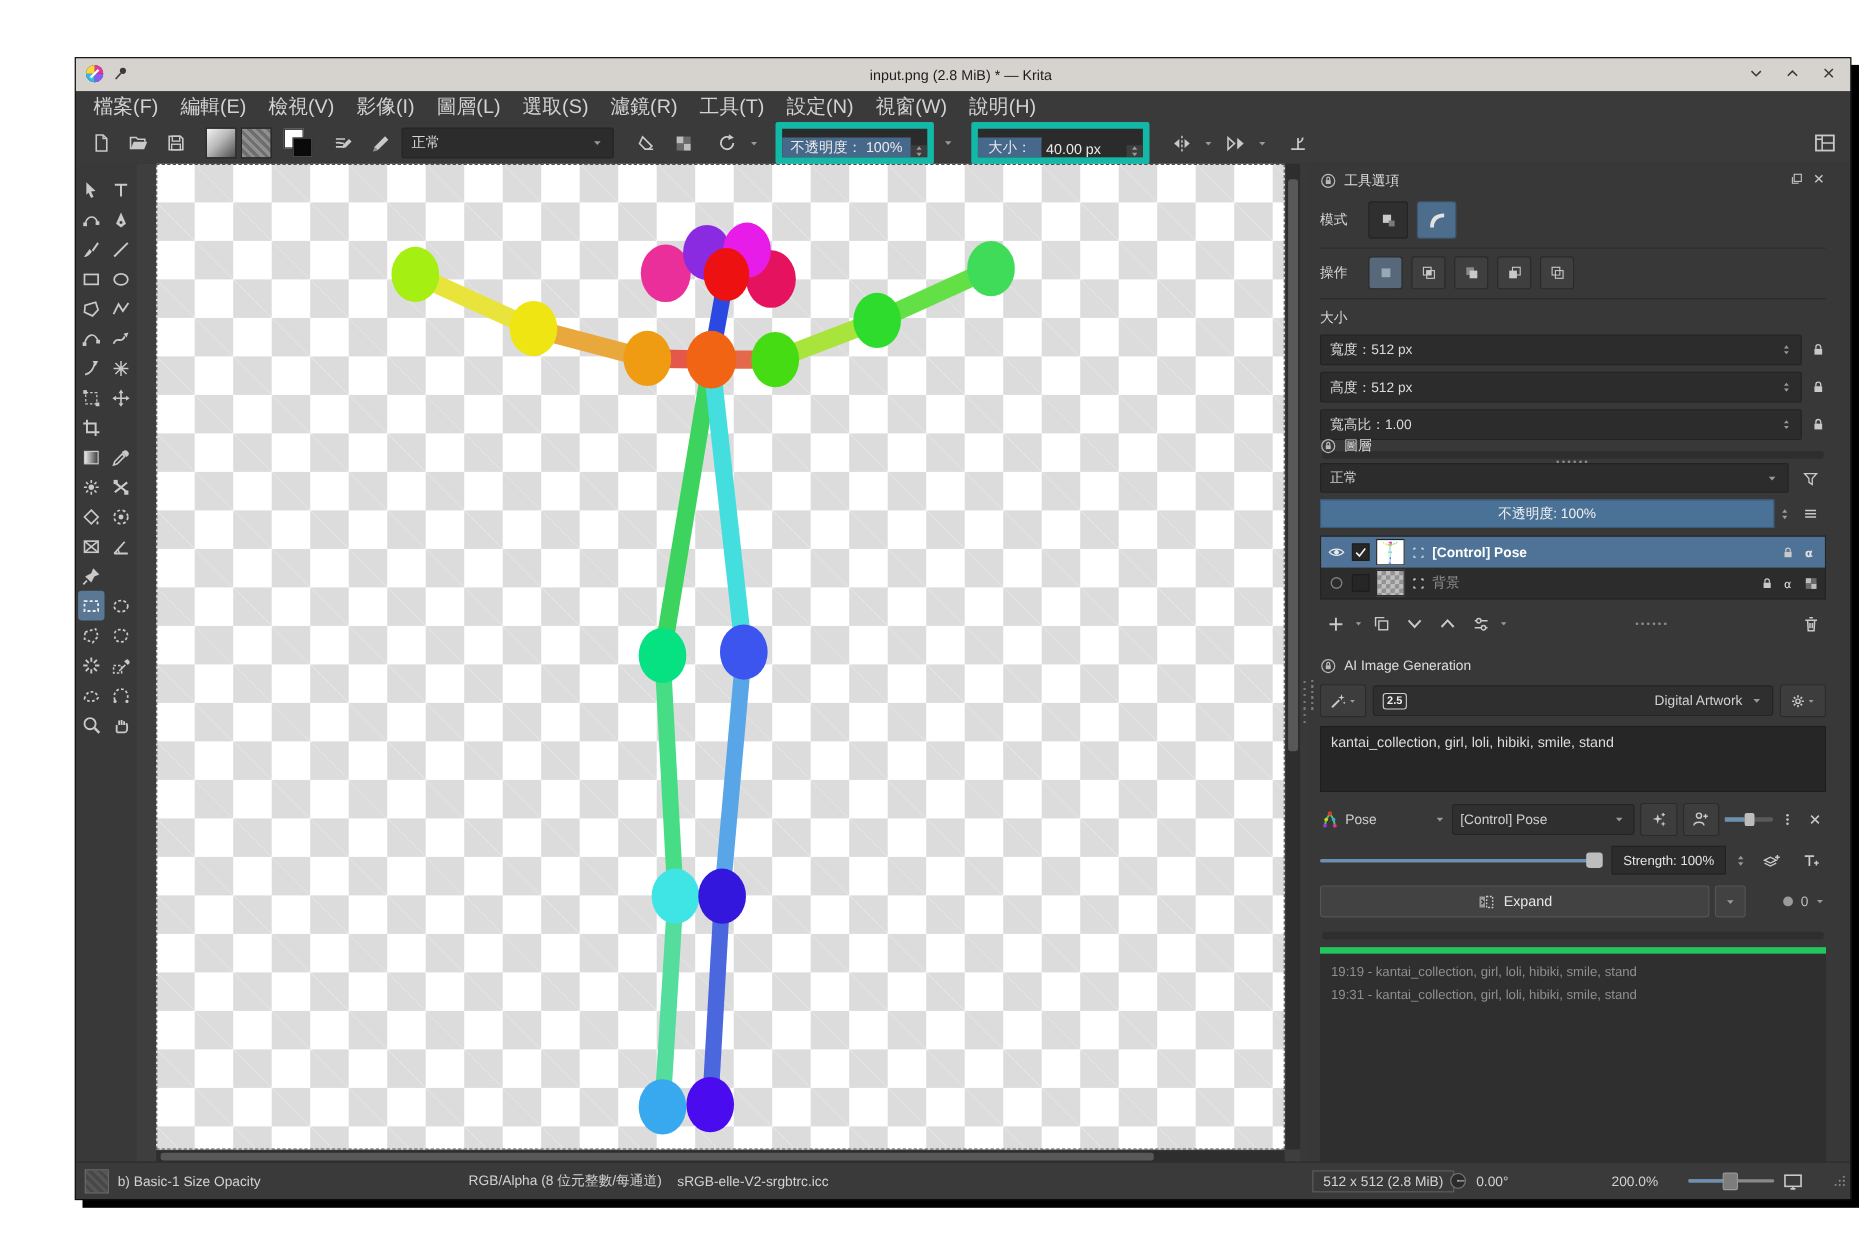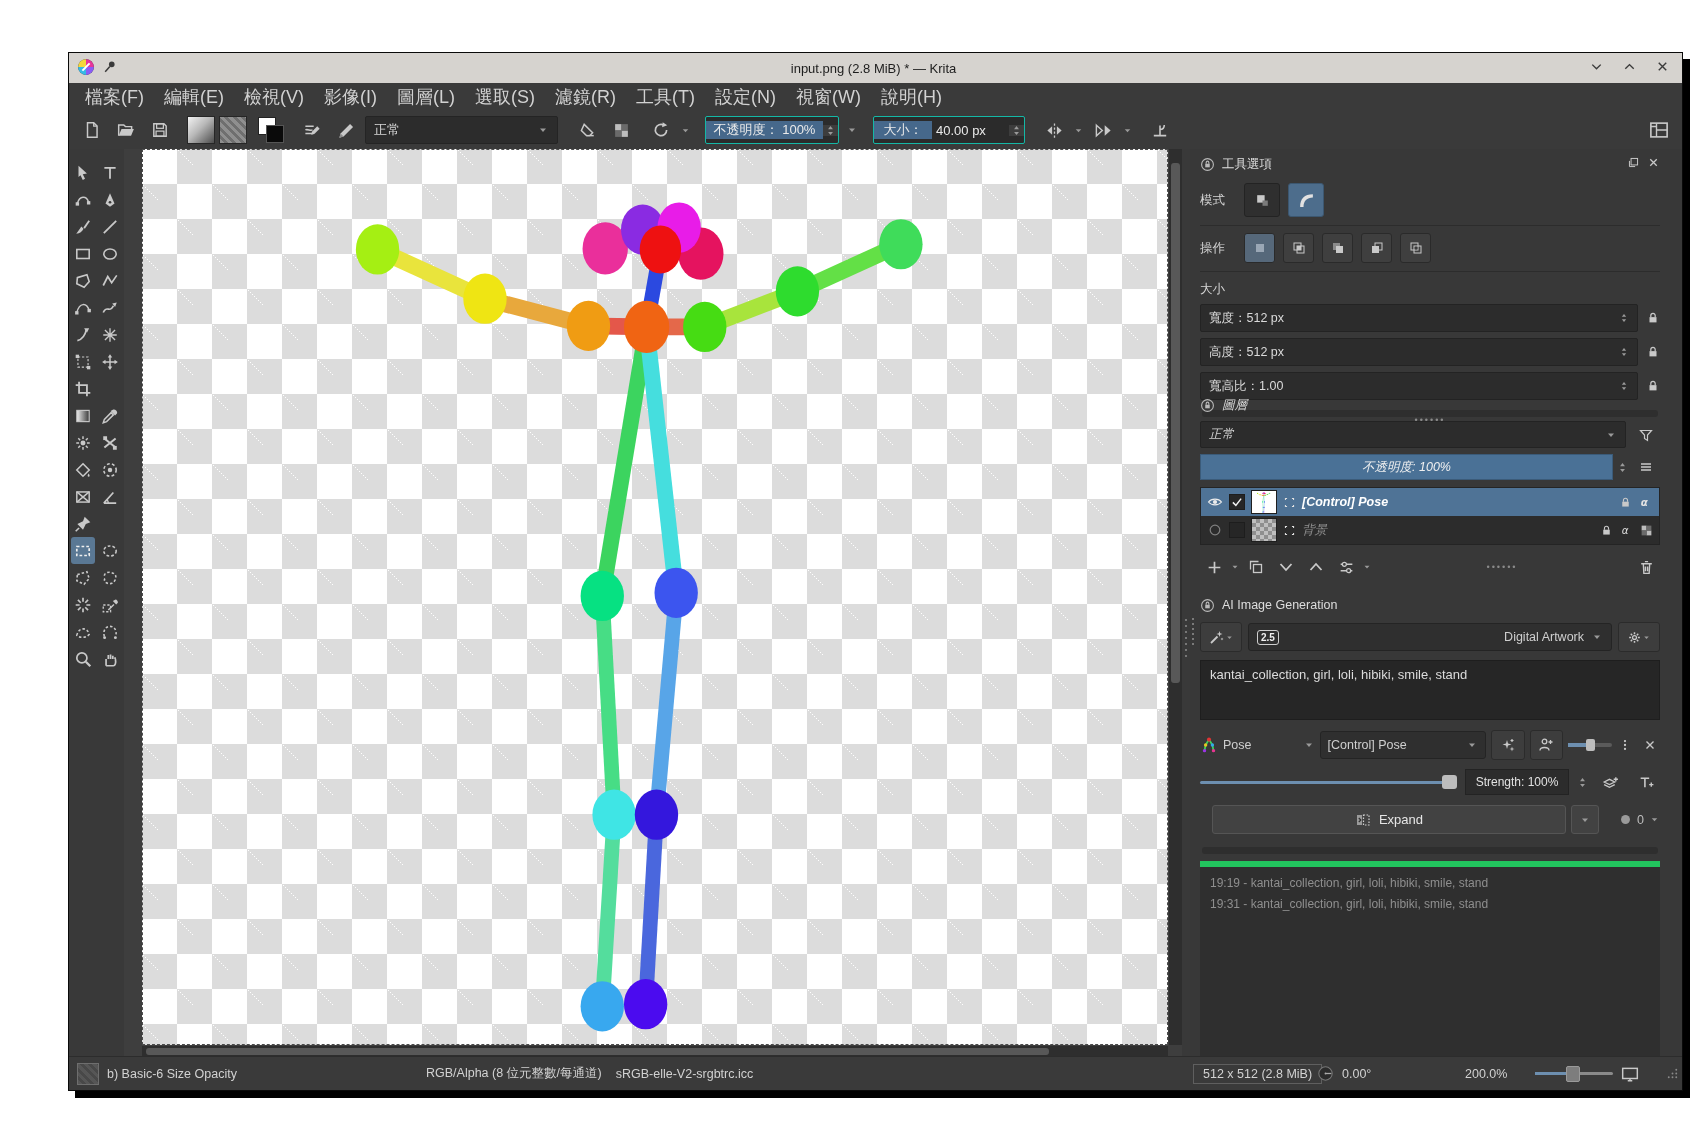--- a/index.html
+++ b/index.html
@@ -19,21 +19,21 @@
   .toolbar{position:absolute;left:0;top:58px;right:0;height:38px;background:#3a3a3a;display:flex;align-items:center;gap:4px;padding:0 8px;border-bottom:1px solid #2d2d2d;}
   .tbtn{width:30px;height:30px;display:flex;align-items:center;justify-content:center;border-radius:3px;}
   .swatch{width:26px;height:26px;border:1px solid #262626;}
   .sw-grad{background:linear-gradient(135deg,#f2f2f2 0%,#b9b9b9 45%,#4c4c4c 100%);}
   .sw-pat{background:repeating-linear-gradient(45deg,#8f8f8f 0 3px,#6f6f6f 3px 6px);}
   .fgbg{position:relative;width:28px;height:28px;}
   .fgbg .fg{position:absolute;left:1px;top:1px;width:16px;height:16px;background:#fff;border:1px solid #222;}
   .fgbg .bg{position:absolute;right:1px;bottom:1px;width:16px;height:16px;background:#0a0a0a;border:1px solid #555;}
   .blendsel{width:175px;height:26px;background:#2c2c2c;border:1px solid #242424;display:flex;align-items:center;padding:0 8px;border-radius:2px;}
   .blendsel .lbl{flex:1;font-size:13px;color:#d6d6d6;}
-  .spinbox{height:26px;display:flex;align-items:center;border:1px solid #14b8a6;border-radius:2px;overflow:hidden;background:#2b2b2b;}
+  .spinbox{height:26px;display:flex;align-items:flex-end;border:6px solid #14b8a6;border-radius:2px;overflow:hidden;background:#2b2b2b;}
   .spin-fill{display:flex;align-items:center;justify-content:center;font-size:13px;color:#eaeaea;}
   .spin-arrows{width:15px;background:#3d3d3d;display:flex;flex-direction:column;align-items:center;justify-content:center;}
   .caretbtn{width:18px;height:26px;display:flex;align-items:center;justify-content:center;}
   
   .main{position:absolute;left:0;top:96px;right:0;bottom:33px;display:flex;}
   .toolbox{width:55px;background:#393939;padding-top:10px;display:grid;grid-template-columns:24px 24px;grid-auto-rows:27px;justify-content:center;column-gap:3px;}
   .tool{display:flex;align-items:center;justify-content:center;border-radius:3px;}
   .tool.active{background:#5a7894;}
   .docarea{flex:1;display:flex;flex-direction:column;background:#3e3e3e;min-width:0;}
   .tabbar{height:28px;background:#3c3c3c;border-bottom:1px solid #2e2e2e;display:flex;align-items:center;padding:0 10px;}
@@ -96,21 +96,21 @@
   .ctl-sel{width:158px;height:26px;background:#2f2f2f;border:1px solid #242424;border-radius:3px;display:flex;align-items:center;padding:0 7px;font-size:12.5px;}
   .sqbtn{width:33px;height:28px;background:#3d3d3d;border:1px solid #2b2b2b;border-radius:3px;display:flex;align-items:center;justify-content:center;}
   .mini-slider{width:46px;height:4px;background:#5a5a5a;border-radius:2px;position:relative;}
   .mini-slider .knob{position:absolute;left:40%;top:-4px;width:9px;height:12px;background:#bdbdbd;border-radius:2px;}
   .mini-slider .fill{position:absolute;left:0;top:0;bottom:0;width:40%;background:#6d8fb0;}
   .str-row{display:flex;align-items:center;gap:8px;margin-top:9px;}
   .str-slider{flex:1;height:3px;background:#6d8fb0;border-radius:2px;position:relative;}
   .str-slider .knob{position:absolute;right:0;top:-6px;width:15px;height:14px;background:#bdbdbd;border-radius:3px;}
   .str-box{width:102px;height:24px;background:#2c2c2c;border:1px solid #232323;display:flex;align-items:center;justify-content:center;font-size:12px;color:#e2e2e2;}
   .gen-row{display:flex;align-items:center;gap:5px;margin-top:10px;}
-  .gen-btn{width:352px;height:27px;background:#424242;border:1px solid #555;border-radius:3px;display:flex;align-items:center;justify-content:center;gap:8px;font-size:13px;color:#e6e6e6;margin-left:12px;}
+  .gen-btn{width:352px;height:27px;background:#424242;border:1px solid #555;border-radius:3px;display:flex;align-items:center;justify-content:center;gap:8px;font-size:13px;color:#e6e6e6;}
   .gen-dd{width:26px;height:27px;background:#424242;border:1px solid #555;border-radius:3px;display:flex;align-items:center;justify-content:center;}
   .queue{margin-left:auto;display:flex;align-items:center;gap:5px;color:#bdbdbd;font-size:12.5px;}
   .history{margin-top:7px;background:#2f2f2f;border-top:6px solid #22c55e;flex:1;padding:6px 10px;font-size:12px;color:#8f8f8f;line-height:21px;}
   .ai-docker{flex:1;display:flex;flex-direction:column;padding-bottom:0;}
   .vdots-left{position:absolute;left:2px;top:28px;width:2px;height:30px;background:repeating-linear-gradient(#7a7a7a 0 2px,transparent 2px 5px);}
   
   .statusbar{position:absolute;left:0;bottom:0;right:0;height:33px;background:#3a3a3a;border-top:1px solid #2c2c2c;font-size:12.5px;color:#d2d2d2;}
   .statusbar .abs{position:absolute;top:0;height:33px;display:flex;align-items:center;gap:8px;}
   .patbox{width:20px;height:20px;border:1px solid #6e6e6e;background:repeating-linear-gradient(45deg,#565656 0 3px,#484848 3px 6px);}
   .sizebox{border:1px solid #5f5f5f;padding:2px 9px;}
@@ -750,21 +750,21 @@
                 <svg class="ig" width="14" height="14" viewBox="0 0 16 16">
                   <rect x="4" y="7" width="8" height="6" fill="#c9c9c9"></rect>
                   <path d="M5.5 7 V5.2 A2.5 2.5 0 0 1 10.5 5.2 V7" stroke="#c9c9c9" fill="none" stroke-width="1.4"></path>
                 </svg>
               </span>
         </div>
         <div class="hubbar"></div>
         <div class="drag-dots">••••••</div>
       </div>
 
-      <div class="docker" style="height:196px;font-style:italic;">
+      <div class="docker" style="height:196px;">
         <div class="dhead">
           <span style="display:inline-flex;align-items:center;">
                 <svg class="ig" width="15" height="15" viewBox="0 0 16 16">
                   <circle cx="8" cy="8" r="6.3" stroke="#b9b9b9" fill="none" stroke-width="1.2"></circle>
                   <rect x="5.6" y="7.2" width="4.8" height="3.8" fill="#b9b9b9"></rect>
                   <path d="M6.6 7.2 V5.8 A1.4 1.4 0 0 1 9.4 5.8 V7.2" stroke="#b9b9b9" fill="none" stroke-width="1.2"></path>
                 </svg>
               </span>
           <span>圖層</span>
         </div>
@@ -1155,21 +1155,21 @@
               <div>19:19 - kantai_collection, girl, loli, hibiki, smile, stand</div>
               <div>19:31 - kantai_collection, girl, loli, hibiki, smile, stand</div>
             </div>
       </div>
     </div>
   </div>
 
   <div class="statusbar">
     <div class="abs" style="left:8px;">
       <span class="patbox"></span>
-      <span>b) Basic-6 Size Opacity</span>
+      <span>b) Basic-1 Size Opacity</span>
     </div>
     <div class="abs" style="left:357px;gap:14px;">
       <span>RGB/Alpha (8 位元整數/每通道)</span>
       <span>sRGB-elle-V2-srgbtrc.icc</span>
     </div>
     <div class="abs" style="left:1124px;">
       <span class="sizebox">512 x 512 (2.8 MiB)</span>
     </div>
     <div class="abs" style="left:1248px;">
       <span style="display:inline-flex;align-items:center;">

